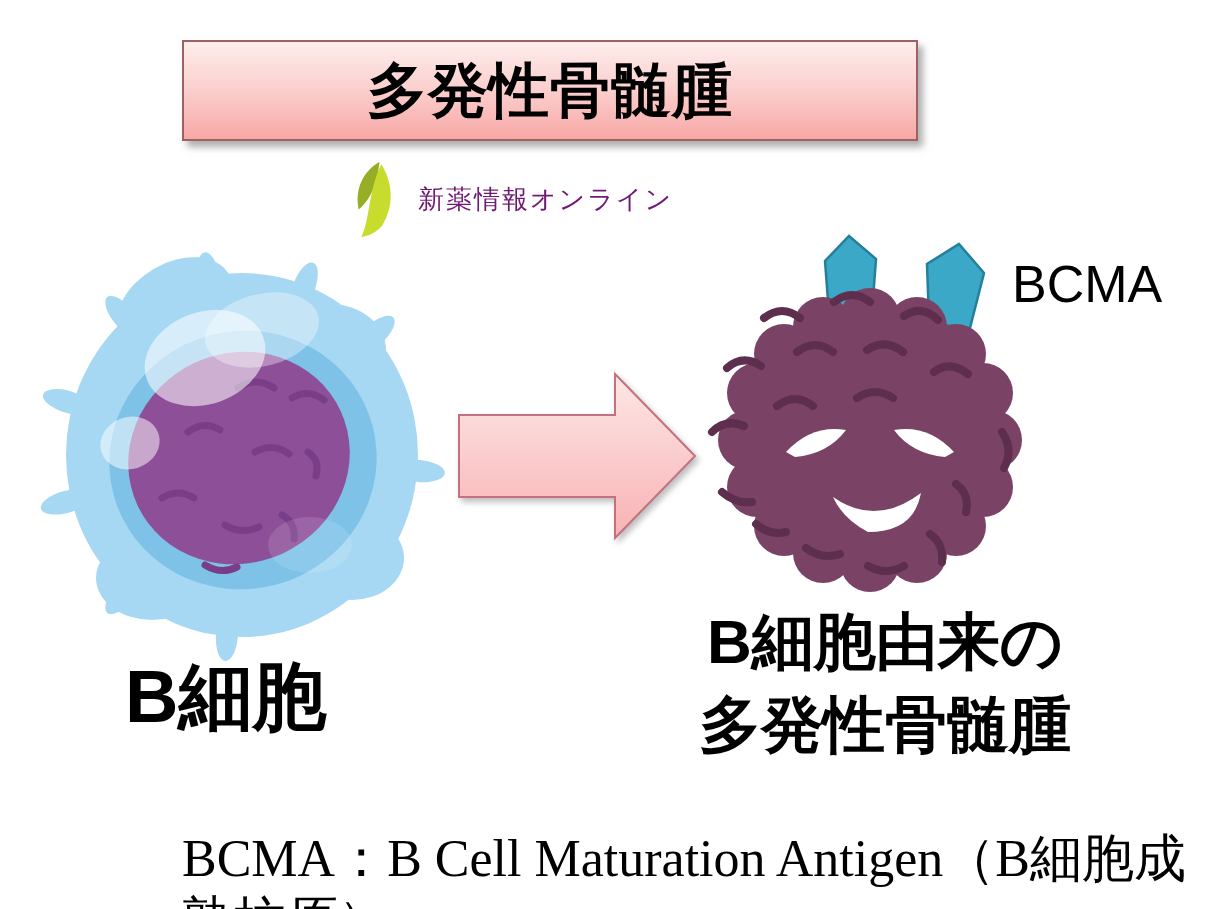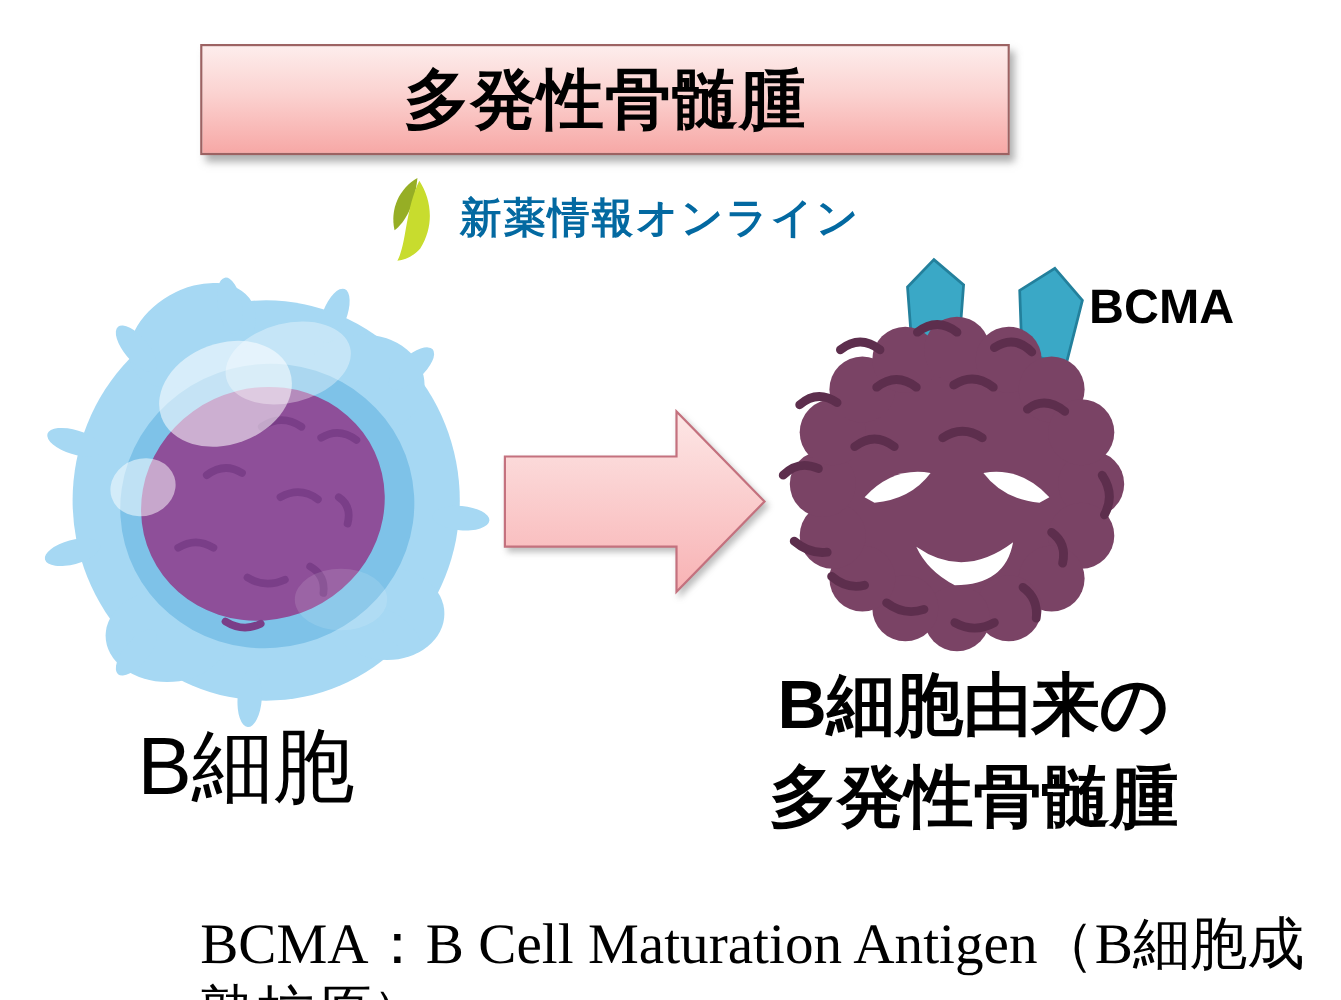--- a/index.html
+++ b/index.html
@@ -15,30 +15,30 @@
     display:flex;align-items:center;justify-content:center;
   }
   .banner .title{
     font-size:60px;font-weight:700;color:#000;line-height:1;letter-spacing:1px;
   }
   .logo{
     position:absolute;left:350px;top:160px;height:78px;
     display:flex;align-items:center;gap:16px;
   }
   .logo .logo-text{
-    font-size:38px;color:#0369a1;letter-spacing:2px;font-weight:700;line-height:78px;
+    font-size:26px;color:#701a75;letter-spacing:2px;font-weight:400;line-height:78px;
   }
   .abs{position:absolute;}
   .bcma-label{
-    position:absolute;left:990px;top:258px;
-    font-size:44px;font-weight:700;color:#000;line-height:1;
+    position:absolute;left:1012px;top:258px;
+    font-size:52px;font-weight:400;color:#000;line-height:1;
   }
   .bcell-label{
     position:absolute;left:125px;top:660px;
-    font-size:74px;font-weight:400;color:#000;line-height:1;
+    font-size:74px;font-weight:700;color:#000;line-height:1;
   }
   .myeloma-label{
     position:absolute;left:640px;top:600px;width:490px;
     text-align:center;font-size:62px;font-weight:700;color:#000;line-height:83px;
   }
   .footnote{
     position:absolute;left:182px;top:828px;
     font-family:"Liberation Serif","DejaVu Serif",serif;
     font-size:52px;color:#000;line-height:1.2;
   }

